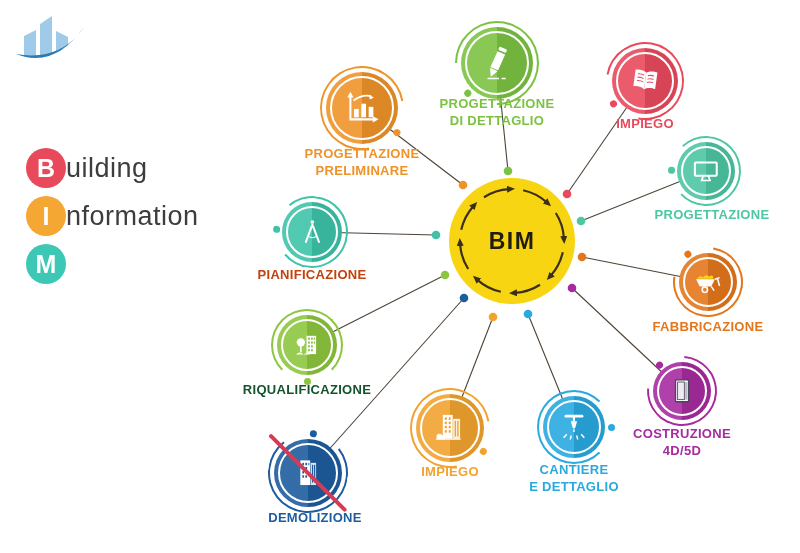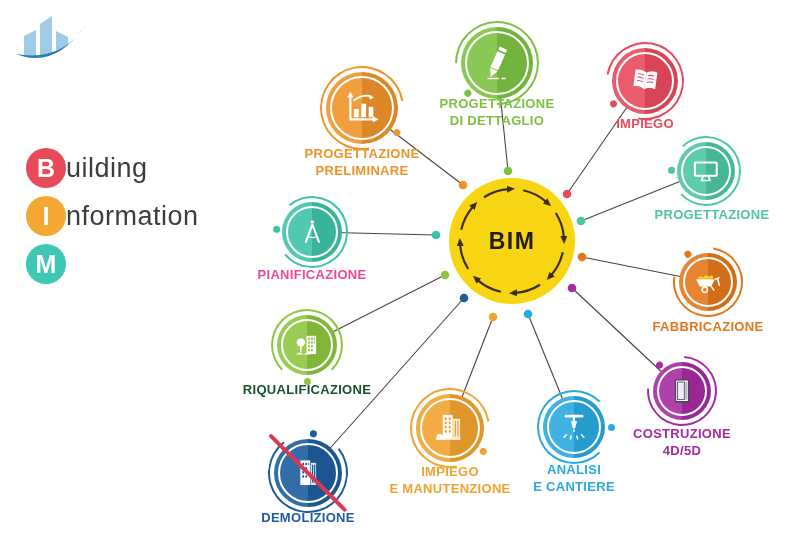--- a/index.html
+++ b/index.html
@@ -264,22 +264,22 @@
           <path d="M11 8 h18" stroke="#fff" stroke-width="3" stroke-linecap="round"></path>
           <path d="M20 8 v5.5" stroke="#fff" stroke-width="2.4"></path>
           <path d="M16.5 13.5 h7 l-2 7 q-1.5 2.6 -3 0 z" fill="#fff"></path>
           <path d="M20 22.5 v3" stroke="#fff" stroke-width="1.6"></path>
           <path d="M12 28 l-3.5 4 M17 29.5 l-1.2 4.5 M23 29.5 l1.2 4.5 M28 28 l3.5 4" stroke="#fff" stroke-width="1.6" fill="none"></path>
         </svg>
       </span>
     </div>
   </div>
   <div class="sat-label" style="left: 489px; top: 461px; color: rgb(41, 169, 224);">
-    <span>ANALISI</span>
-      <span>E CANTIERE</span>
+    <span>CANTIERE</span>
+      <span>E DETTAGLIO</span>
   </div>
 
   <div class="satellite" style="left: 416px; top: 394px; width: 68px; height: 68px; --r: 34px; --dotang: 35deg; --c: #f2a32f;">
     <div class="badge">
       <span class="orbit"></span>
       <span class="orbit-dot"></span>
       <span class="disc">
         <svg class="icon" viewBox="0 0 40 40">
           <rect x="13" y="7" width="10" height="24" fill="#fff"></rect>
           <rect x="23.5" y="11" width="7" height="20" fill="#fff" opacity="0.88"></rect>
@@ -297,21 +297,20 @@
           </g>
           <circle cx="9.5" cy="29" r="2.9" fill="#fff"></circle>
           <circle cx="13.5" cy="29.8" r="2.2" fill="#fff"></circle>
           <path d="M6 31.5 h25" stroke="#fff" stroke-width="1.4"></path>
         </svg>
       </span>
     </div>
   </div>
   <div class="sat-label" style="left: 365px; top: 463px; color: rgb(242, 163, 47);">
     <span>IMPIEGO</span>
-      <span>E MANUTENZIONE</span>
   </div>
 
   <div class="satellite" style="left: 274px; top: 439px; width: 68px; height: 68px; --r: 34px; --dotang: 277deg; --c: #1d5c9e;">
     <div class="badge">
       <span class="orbit"></span>
       <span class="orbit-dot"></span>
       <span class="disc">
         <svg class="icon" viewBox="0 0 40 40">
           <rect x="12.5" y="7.5" width="10" height="25" fill="#fff"></rect>
           <rect x="23" y="10" width="5.5" height="22.5" fill="#dfe3ea"></rect>
@@ -326,21 +325,21 @@
             <rect x="14.5" y="22.6" width="1.8" height="2.4"></rect>
               <rect x="17.6" y="22.6" width="1.8" height="2.4"></rect>
             <rect x="24.3" y="12" width="1.2" height="18"></rect>
               <rect x="26.4" y="12" width="1.2" height="18"></rect>
           </g>
         </svg>
       </span>
       <span class="slash" style="background: rgb(217, 58, 82);"></span>
     </div>
   </div>
-  <div class="sat-label" style="left: 223px; top: 509px; color: rgb(29, 92, 158);">
+  <div class="sat-label" style="left: 230px; top: 509px; color: rgb(29, 92, 158);">
     <span>DEMOLIZIONE</span>
   </div>
 
   <div class="satellite" style="left: 277px; top: 315px; width: 60px; height: 60px; --r: 30px; --dotang: 90deg; --c: #8cc63e;">
     <div class="badge">
       <span class="orbit"></span>
       <span class="orbit-dot"></span>
       <span class="disc">
         <svg class="icon" viewBox="0 0 40 40">
           <circle cx="12.5" cy="16.5" r="4.8" fill="#fff"></circle>
@@ -374,17 +373,17 @@
       <span class="disc">
         <svg class="icon" viewBox="0 0 40 40">
           <circle cx="20" cy="8" r="2.1" fill="#fff"></circle>
           <path d="M20 10 v4.5" stroke="#fff" stroke-width="2.2"></path>
           <path d="M19.2 13 L12.5 31 M20.8 13 L27.5 31" stroke="#fff" stroke-width="2.3" stroke-linecap="round" fill="none"></path>
           <path d="M15 24.5 q5 3.2 10 0" stroke="#fff" stroke-width="1.4" fill="none"></path>
         </svg>
       </span>
     </div>
   </div>
-  <div class="sat-label" style="left: 227px; top: 266px; color: #ec4899;">
+  <div class="sat-label" style="left: 227px; top: 266px; color: #c2410c;">
     <span>PIANIFICAZIONE</span>
   </div>
 
 </div>
 
 </body></html>

